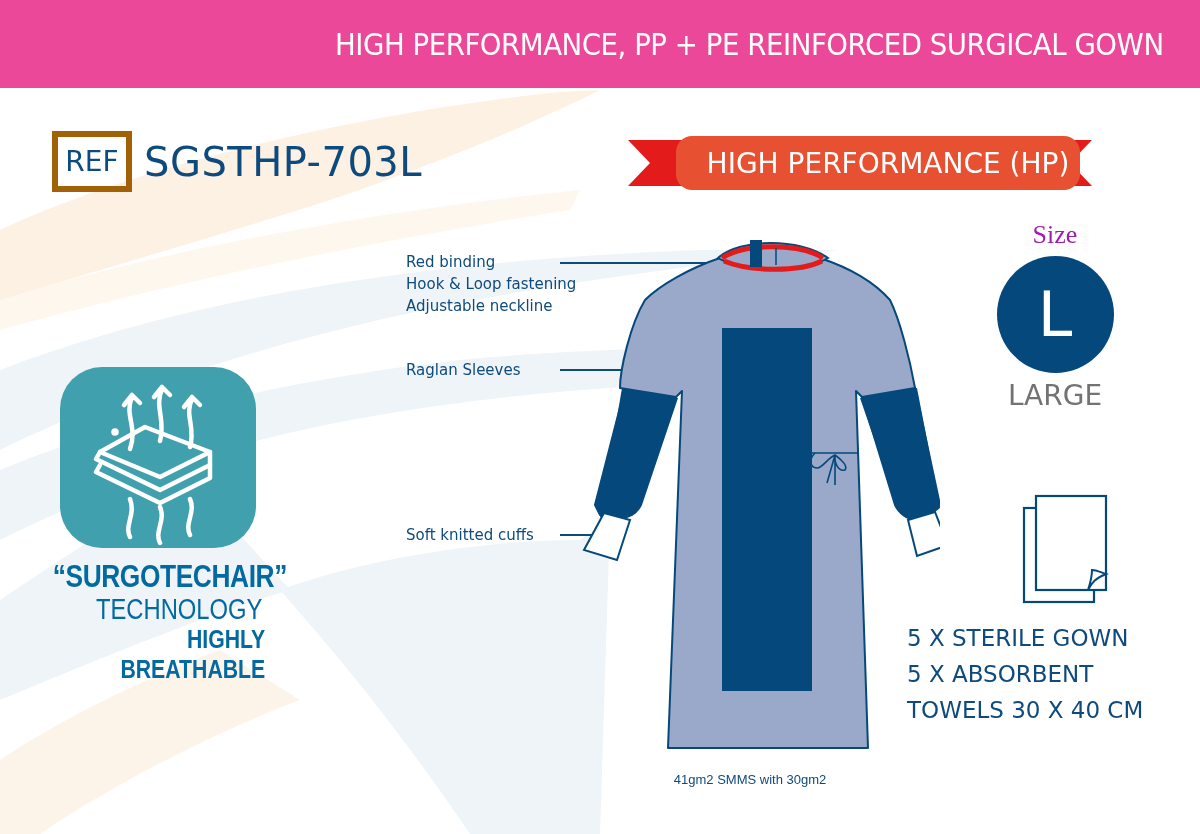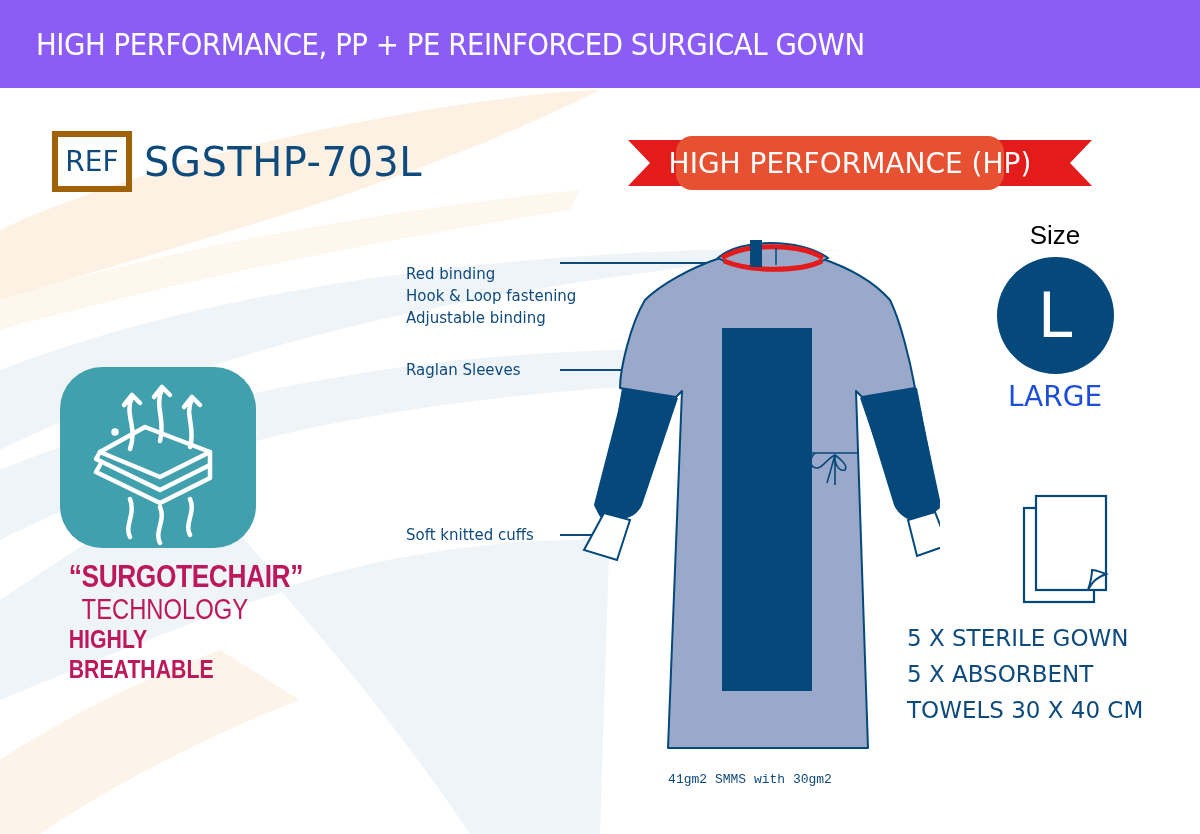--- a/index.html
+++ b/index.html
@@ -3,73 +3,73 @@
   <meta charset="utf-8">
   <style>
     * { margin: 0; padding: 0; box-sizing: border-box; }
     html, body { width: 1200px; height: 834px; overflow: hidden; background: #ffffff; }
     body { position: relative; font-family: "Liberation Sans", "DejaVu Sans", sans-serif; color: #0f4a7d; }
 
     .bg-swoosh { position: absolute; left: 0; top: 0; width: 1200px; height: 834px; z-index: 0; }
 
     .header-band {
       position: absolute; left: 0; top: 0; width: 1200px; height: 88px;
-      background: #8b5cf6; z-index: 2;
-      display: flex; align-items: center; justify-content: flex-start;
+      background: #ec4899; z-index: 2;
+      display: flex; align-items: center; justify-content: flex-end;
     }
     .header-title {
       color: #ffffff; font-family: "DejaVu Sans", sans-serif; font-size: 30px;
       letter-spacing: -0.5px; transform: scaleX(0.92); white-space: nowrap;
     }
 
     .ref-row { position: absolute; left: 52px; top: 131px; display: flex; align-items: center; z-index: 2; }
     .ref-box {
       border: 6px solid #a16207; width: 80px; height: 61px;
       display: flex; align-items: center; justify-content: center;
       font-family: "DejaVu Sans", sans-serif; font-size: 28px; color: #0f4a7d;
     }
     .ref-code {
       margin-left: 12px; font-family: "DejaVu Sans", sans-serif; font-size: 40px; color: #0f4a7d; letter-spacing: 0.5px;
     }
 
     .hp-ribbon { position: absolute; left: 608px; top: 130px; width: 484px; height: 66px; z-index: 2; }
     .hp-ribbon svg { position: absolute; left: 0; top: 0; }
     .hp-label {
-      position: absolute; left: 68px; top: 6px; width: 328px; height: 54px;
+      position: absolute; left: 68px; top: 6px; width: 404px; height: 54px;
       background: #e75132; border-radius: 16px;
       display: flex; align-items: center; justify-content: center;
       color: #ffffff; font-family: "DejaVu Sans", sans-serif; font-size: 28px; white-space: nowrap; padding-left: 20px;
     }
 
     .callout { position: absolute; z-index: 3; font-family: "DejaVu Sans", sans-serif; font-size: 15px; line-height: 22px; color: #0f4a7d; }
 
     .gown { position: absolute; left: 560px; top: 225px; z-index: 2; }
 
     .size-block { position: absolute; left: 990px; top: 220px; width: 130px; text-align: center; z-index: 2; }
-    .size-label { font-family: Liberation Sans, sans-serif; font-size: 26px; color: #000000; }
+    .size-label { font-family: Liberation Serif, serif; font-size: 26px; color: #a21caf; }
     .size-circle {
       width: 117px; height: 117px; border-radius: 50%; background: #05497c; margin: 6px auto 0;
       display: flex; align-items: center; justify-content: center;
       color: #ffffff; font-family: "DejaVu Sans", sans-serif; font-size: 62px;
     }
-    .size-name { margin-top: 6px; font-family: "DejaVu Sans", sans-serif; font-size: 28px; color: #1d4ed8; }
+    .size-name { margin-top: 6px; font-family: "DejaVu Sans", sans-serif; font-size: 28px; color: #737373; }
 
     .towel-icon { position: absolute; left: 1020px; top: 494px; z-index: 2; }
 
     .contains { position: absolute; left: 907px; top: 620px; z-index: 2; font-family: "DejaVu Sans", sans-serif; font-size: 23px; line-height: 36px; color: #0f4a7d; }
 
-    .material { position: absolute; left: 620px; top: 770px; width: 260px; text-align: center; z-index: 2; font-family: Liberation Mono, monospace; font-size: 13px; line-height: 20px; color: #0f4a7d; }
+    .material { position: absolute; left: 620px; top: 770px; width: 260px; text-align: center; z-index: 2; font-family: Liberation Sans, sans-serif; font-size: 13px; line-height: 20px; color: #0f4a7d; }
 
     .breathable-icon {
       position: absolute; left: 60px; top: 367px; width: 196px; height: 181px;
       background: #41a0ad; border-radius: 42px; z-index: 2;
     }
     .breathable-icon svg { position: absolute; left: 0; top: 0; }
 
-    .tech-text { position: absolute; left: 50px; top: 560px; width: 250px; text-align: left; z-index: 2; color: #be185d; font-family: "Liberation Sans", sans-serif; }
+    .tech-text { position: absolute; left: 34px; top: 560px; width: 250px; text-align: right; z-index: 2; color: #0369a1; font-family: "Liberation Sans", sans-serif; }
     .tech-name { font-size: 31px; font-weight: bold; letter-spacing: -0.5px; transform: scaleX(0.85); line-height: 34px; }
     .tech-sub { font-size: 29px; transform: scaleX(0.82); line-height: 30px; margin-left: 10px; }
     .tech-feat { font-size: 25px; font-weight: bold; transform: scaleX(0.85); line-height: 30px; }
   </style>
 </head>
 <body>
 
 <svg class="bg-swoosh" width="1200" height="834" viewBox="0 0 1200 834">
   <path d="M0,230 C150,160 380,110 560,92 L600,90 C520,130 420,170 330,200 C220,235 100,270 0,300 Z" fill="#fdf1e3"></path>
   <path d="M0,300 C160,250 380,210 580,190 L570,210 C380,240 180,280 0,330 Z" fill="#fdf1e3" opacity="0.6"></path>
@@ -90,24 +90,24 @@
 </div>
 
 <div class="hp-ribbon">
   <svg width="484" height="66" viewBox="0 0 484 66">
     <polygon points="20,10 100,10 100,56 20,56 42,33" fill="#e31b1a"></polygon>
     <polygon points="390,10 484,10 462,33 484,56 390,56" fill="#e31b1a"></polygon>
   </svg>
   <div class="hp-label">HIGH PERFORMANCE (HP)</div>
 </div>
 
-<div class="callout" style="left:406px; top:251px;margin-top:12px;">
+<div class="callout" style="left:406px; top:251px;">
   <div>Red binding</div>
   <div>Hook &amp; Loop fastening</div>
-  <div>Adjustable binding</div>
+  <div>Adjustable neckline</div>
 </div>
 <div class="callout" style="left:406px; top:359px;">
   <div>Raglan Sleeves</div>
 </div>
 <div class="callout" style="left:406px; top:524px;">
   <div>Soft knitted cuffs</div>
 </div>
 
 <svg class="gown" width="380" height="540" viewBox="560 225 380 540">
 

